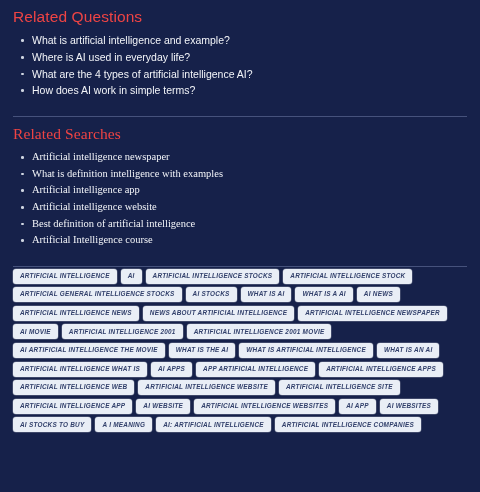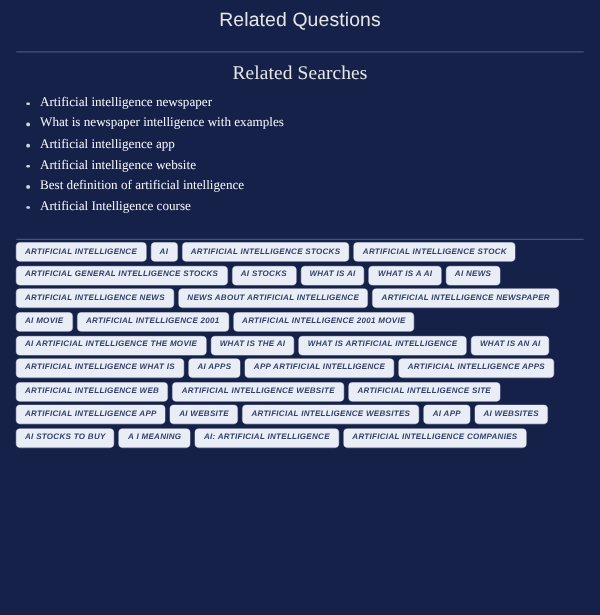--- a/index.html
+++ b/index.html
@@ -26,28 +26,27 @@
   }
 
   .divider {
     height: 1px;
     background: #46527c;
     margin: 0 13px;
     border: 0;
   }
 
   .section-title {
-    color: #e5e5e5;
+    color: #ef4444;
     font-size: 15.5px;
     font-weight: 400;
     letter-spacing: 0.1px;
     margin: 0;
     padding: 7px 0 6px 0;
     line-height: 1.25;
-    text-align: center;
   }
 
   ul.link-list {
     list-style: none;
     margin: 0;
     padding: 0 0 8px 0;
   }
 
   ul.link-list li {
     color: #f2f4f8;
@@ -100,29 +99,35 @@
   .questions-pad { padding-bottom: 9px; }
   .searches-pad  { padding-bottom: 9px; font-family: Liberation Serif, serif; }
 </style>
 </head>
 <body>
 
 <div class="page">
 
   <div class="section questions-pad">
     <h2 class="section-title">Related Questions</h2>
+    <ul class="link-list" id="questions-list">
+        <li>What is artificial intelligence and example?</li>
+        <li>Where is AI used in everyday life?</li>
+        <li>What are the 4 types of artificial intelligence AI?</li>
+        <li>How does AI work in simple terms?</li>
+      </ul>
   </div>
 
   <hr class="divider">
 
   <div class="section searches-pad">
     <h2 class="section-title">Related Searches</h2>
     <ul class="link-list" id="searches-list">
         <li>Artificial intelligence newspaper</li>
-        <li>What is newspaper intelligence with examples</li>
+        <li>What is definition intelligence with examples</li>
         <li>Artificial intelligence app</li>
         <li>Artificial intelligence website</li>
         <li>Best definition of artificial intelligence</li>
         <li>Artificial Intelligence course</li>
       </ul>
   </div>
 
   <hr class="divider">
 
   <div class="section" id="keywords-section">

